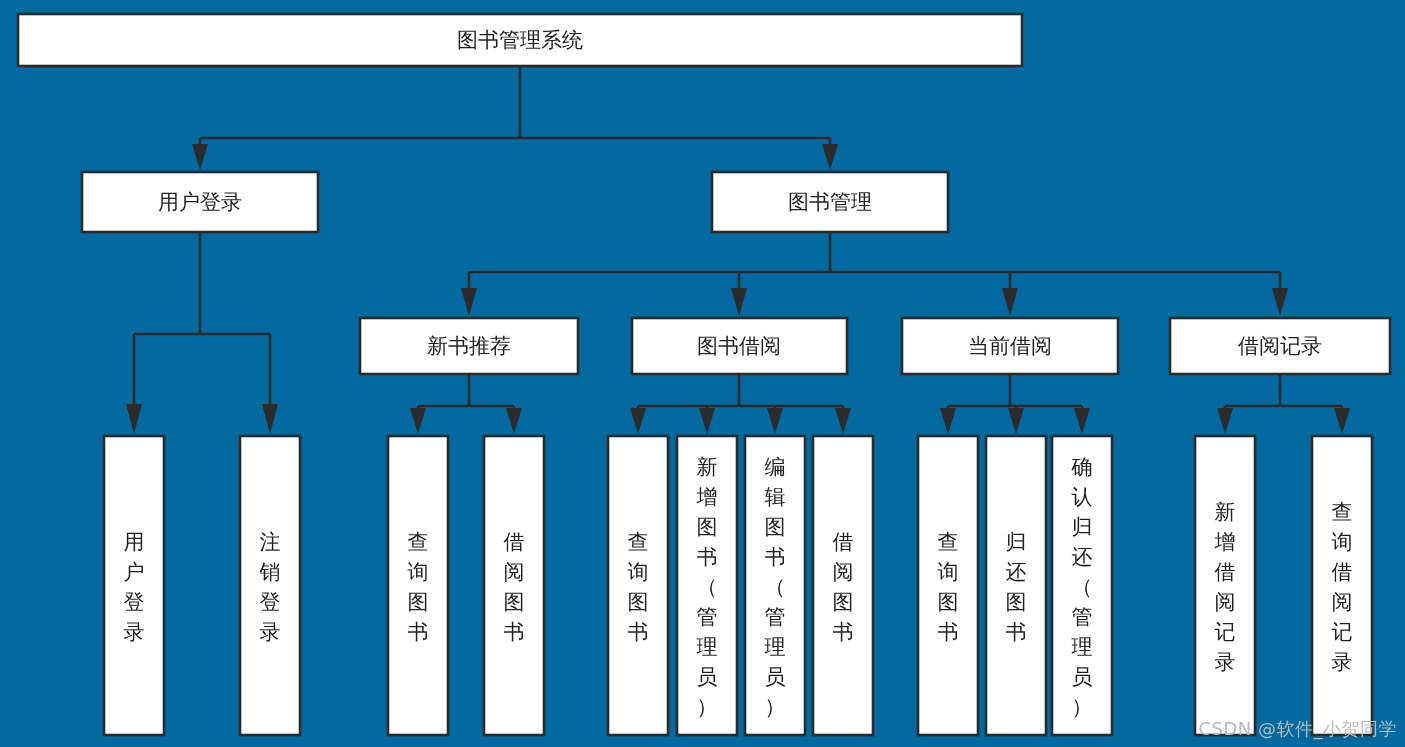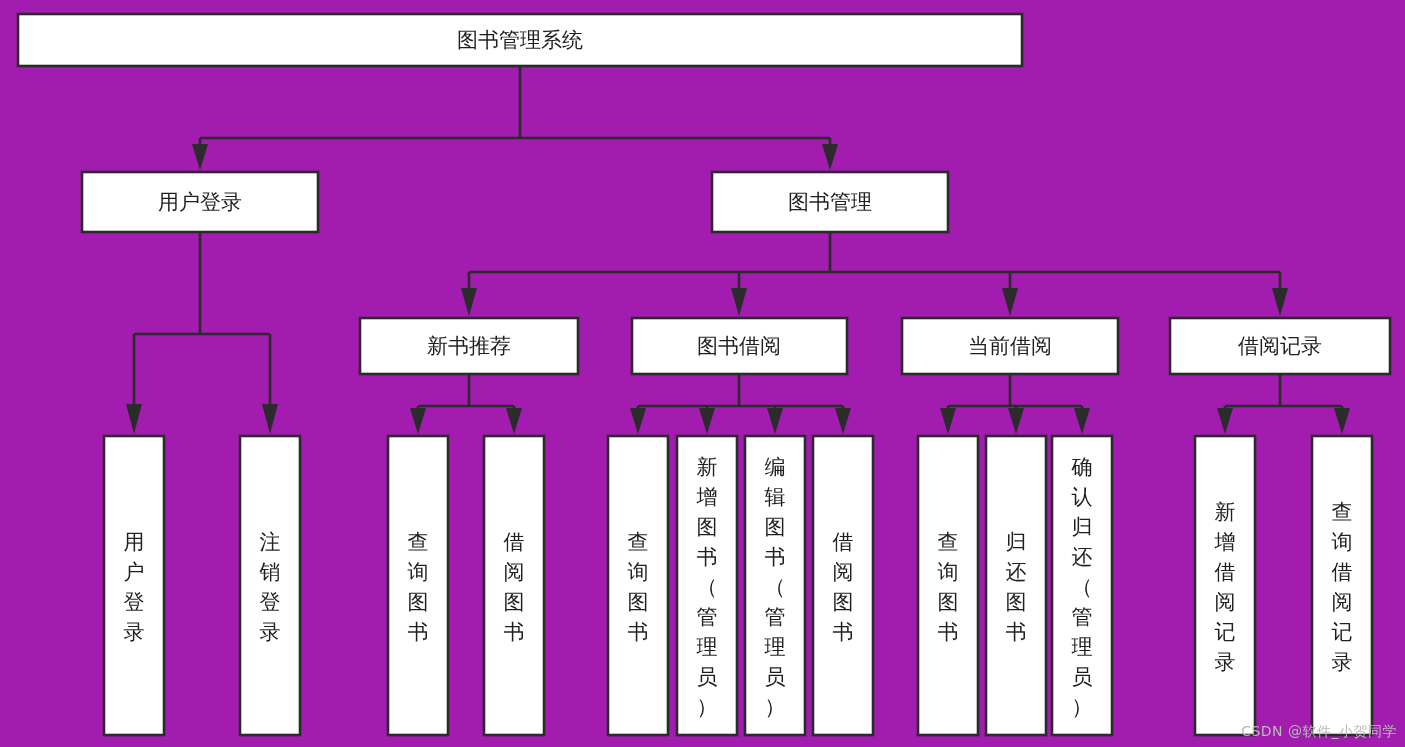--- a/index.html
+++ b/index.html
@@ -10,21 +10,21 @@
   body {
     width: 1405px;
     height: 747px;
     font-family: "DejaVu Sans", "Liberation Sans", sans-serif;
     overflow: hidden;
   }
   #diagram-root {
     position: relative;
     width: 1405px;
     height: 747px;
-    background: #a21caf;
+    background: #0369a1;
   }
   svg.diagram {
     position: absolute;
     top: 0;
     left: 0;
     width: 1405px;
     height: 747px;
     display: block;
   }
   .node-box {
@@ -53,21 +53,21 @@
     font-family: "DejaVu Sans", "Liberation Sans", sans-serif;
     fill: #1f1f1f;
     font-size: 21px;
     text-anchor: middle;
   }
   .watermark {
     position: absolute;
     right: 8px;
     bottom: 6px;
     font-family: "DejaVu Sans", "Liberation Sans", sans-serif;
-    font-size: 14px;
+    font-size: 18px;
     color: #b9b9b9;
     letter-spacing: 0.5px;
     white-space: nowrap;
     user-select: none;
   }
 </style>
 </head>
 <body>
 
 <div id="diagram-root">

